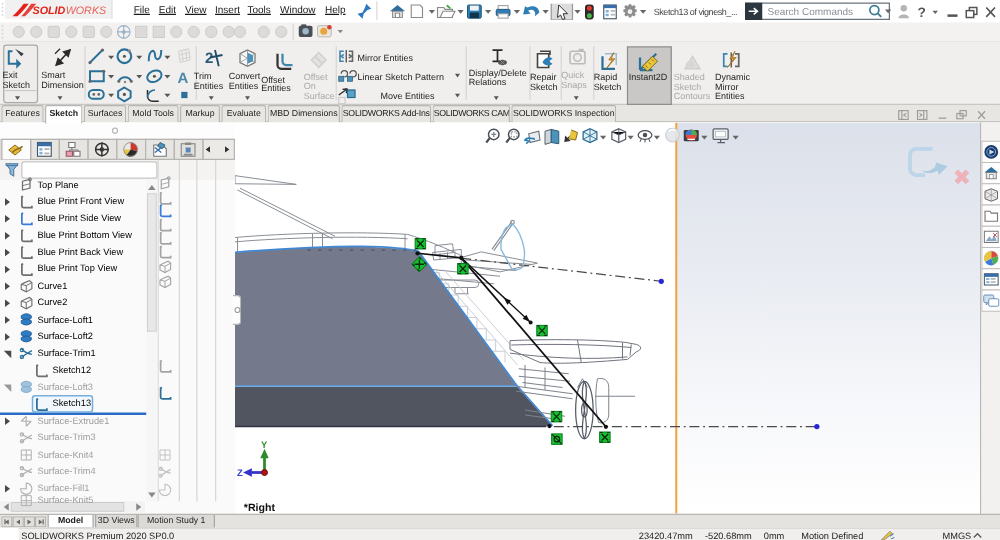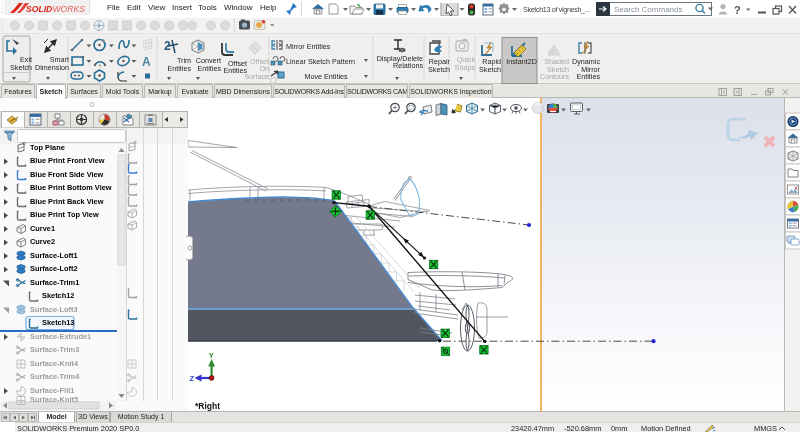--- a/index.html
+++ b/index.html
@@ -1,35 +1,35 @@
 <!DOCTYPE html>
 <html><head><meta charset="utf-8">
 <style>
 *{margin:0;padding:0;box-sizing:border-box;}
 html,body{width:800px;height:432px;overflow:hidden;font-family:"Liberation Sans",sans-serif;background:#fff;}
 #app{position:relative;width:800px;height:346px;}
 .abs{position:absolute;}
 
 #titlebar{position:absolute;left:0;top:0;width:800px;height:18px;background:#fff;}
 #logo{position:absolute;left:0;top:0;width:90px;height:15px;background:#f1f1f1;border-right:1px solid #e2e2e2;}
-.menu{position:absolute;top:3px;font-size:8px;font-weight:400;color:#1a1a1a;letter-spacing:0px;}
+.menu{position:absolute;top:3px;font-size:8px;font-weight:400;color:#1a1a1a;letter-spacing:0px;text-decoration:underline;}
 
 #ghostrow{position:absolute;left:0;top:18px;width:800px;height:16px;background:#f3f2f0;border-bottom:1px solid #e3e2e0;}
 
 #ribbon{position:absolute;left:0;top:34px;width:800px;height:50px;background:#f0efee;border-bottom:1px solid #c9c8c6;}
-.rlabel{position:absolute;font-size:7.2px;color:#252525;text-align:right;line-height:7.5px;}
+.rlabel{position:absolute;font-size:7.2px;color:#252525;text-align:left;line-height:7.5px;}
 .rlabel.gray{color:#a9a8a6;}
 .dd{position:absolute;width:0;height:0;border-left:2.5px solid transparent;border-right:2.5px solid transparent;border-top:3px solid #555;}
 
 #tabrow{position:absolute;left:0;top:84px;width:800px;height:14px;background:#e8e6e3;border-bottom:1px solid #b9b7b4;}
 .ctab{position:absolute;top:0px;height:14px;background:#e8e6e3;border:1px solid #b9b7b4;border-bottom:none;font-size:7px;color:#222;text-align:center;line-height:13px;border-radius:2px 2px 0 0;white-space:nowrap;overflow:hidden;}
 .ctab.active{background:#fff;font-weight:bold;height:15px;z-index:2;}
 
 #main{position:absolute;left:0;top:98px;width:800px;height:313px;background:#fff;}
-#lpanel{position:absolute;left:0;top:0;width:188px;height:313px;background:#fbfbfb;font-weight:bold;}
+#lpanel{position:absolute;left:0;top:0;width:188px;height:313px;background:#fbfbfb;}
 .trow{position:absolute;left:0;height:13px;font-size:7.4px;color:#000;white-space:nowrap;}
 .trow.gray{color:#9d9d9d;}
 
 #viewport{position:absolute;left:188px;top:0;width:596px;height:313px;background:#fff;overflow:hidden;}
 
 #taskpane{position:absolute;left:784px;top:0;width:16px;height:313px;background:#f1f0ee;border-left:1px solid #b9b7b4;}
 
 #modeltabs{position:absolute;left:0;top:411px;width:800px;height:11px;background:#e5e3e0;border-top:1px solid #b9b7b4;}
 .mtab{position:absolute;top:0;height:11px;border:1px solid #a9a7a4;border-top:none;background:#dcdad7;font-size:7px;color:#222;text-align:center;line-height:10px;white-space:nowrap;overflow:hidden;}
 .mtab.active{background:#fff;font-weight:bold;}
@@ -760,21 +760,21 @@
   <use href="#brk" x="127" y="65.5" stroke="#3a7bd5"></use>
   <use href="#brk" x="127" y="211.5" stroke="#2a7099"></use>
   <g stroke="#c2c2c2">
             <use href="#knt" x="127" y="261"></use>
             <use href="#trm" x="127" y="275"></use>
             <use href="#fll" x="127" y="289"></use>
           </g>
 </svg>
 <div class="trow" style="left:30px;top:44.5px">Top Plane</div>
 <div class="trow" style="left:30px;top:58px">Blue Print Front View</div>
-<div class="trow" style="left:30px;top:71.5px">Blue Front Side View</div>
+<div class="trow" style="left:30px;top:71.5px">Blue Print Side View</div>
 <div class="trow" style="left:30px;top:85px">Blue Print Bottom View</div>
 <div class="trow" style="left:30px;top:98.5px">Blue Print Back View</div>
 <div class="trow" style="left:30px;top:112px">Blue Print Top View</div>
 <div class="trow" style="left:30px;top:125.5px">Curve1</div>
 <div class="trow" style="left:30px;top:139px">Curve2</div>
 <div class="trow" style="left:30px;top:152.5px">Surface-Loft1</div>
 <div class="trow" style="left:30px;top:166px">Surface-Loft2</div>
 <div class="trow" style="left:30px;top:179.5px">Surface-Trim1</div>
 <div class="trow" style="left:42px;top:193px">Sketch12</div>
 <div class="trow gray" style="left:30px;top:206.5px">Surface-Loft3</div>

